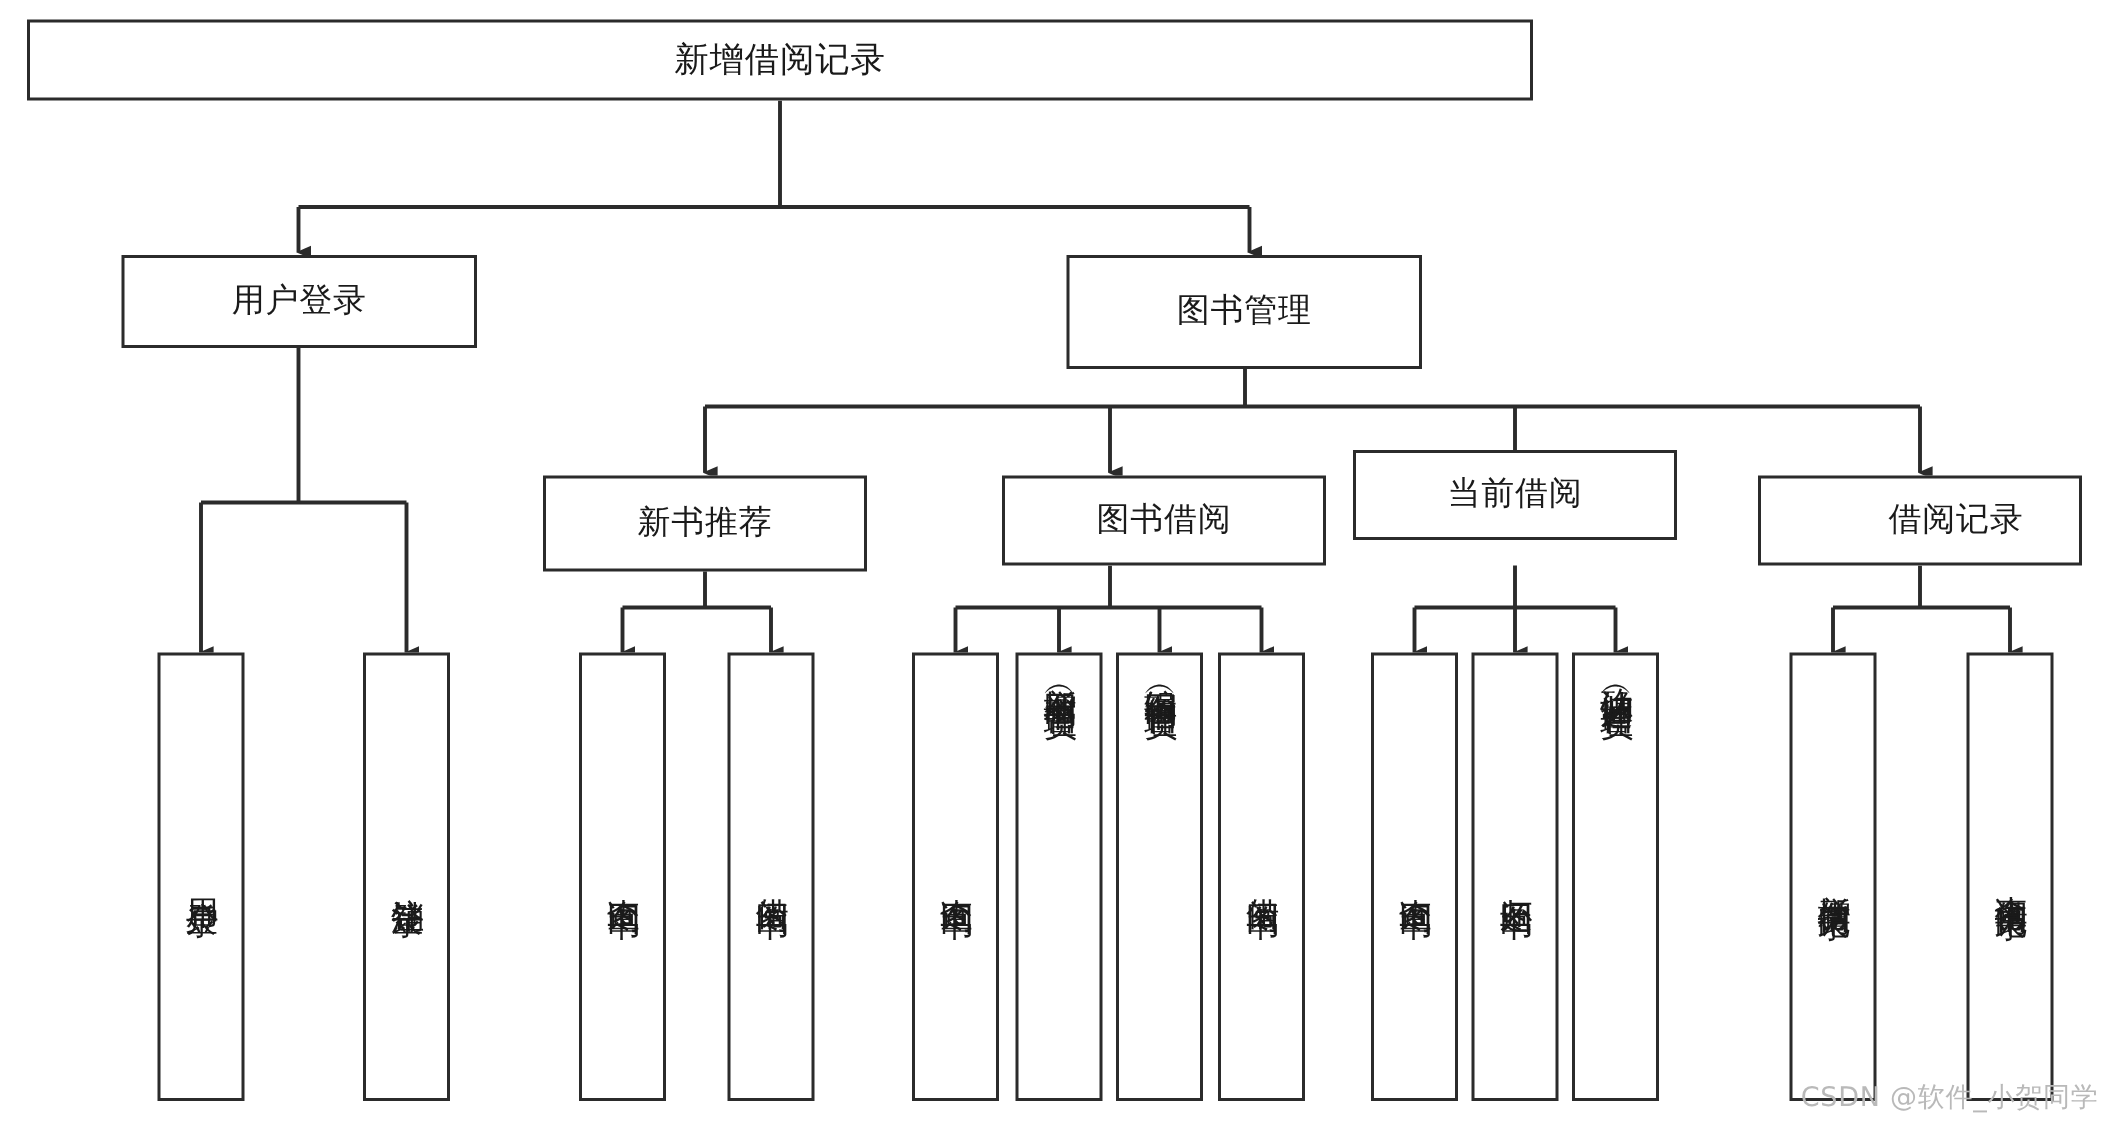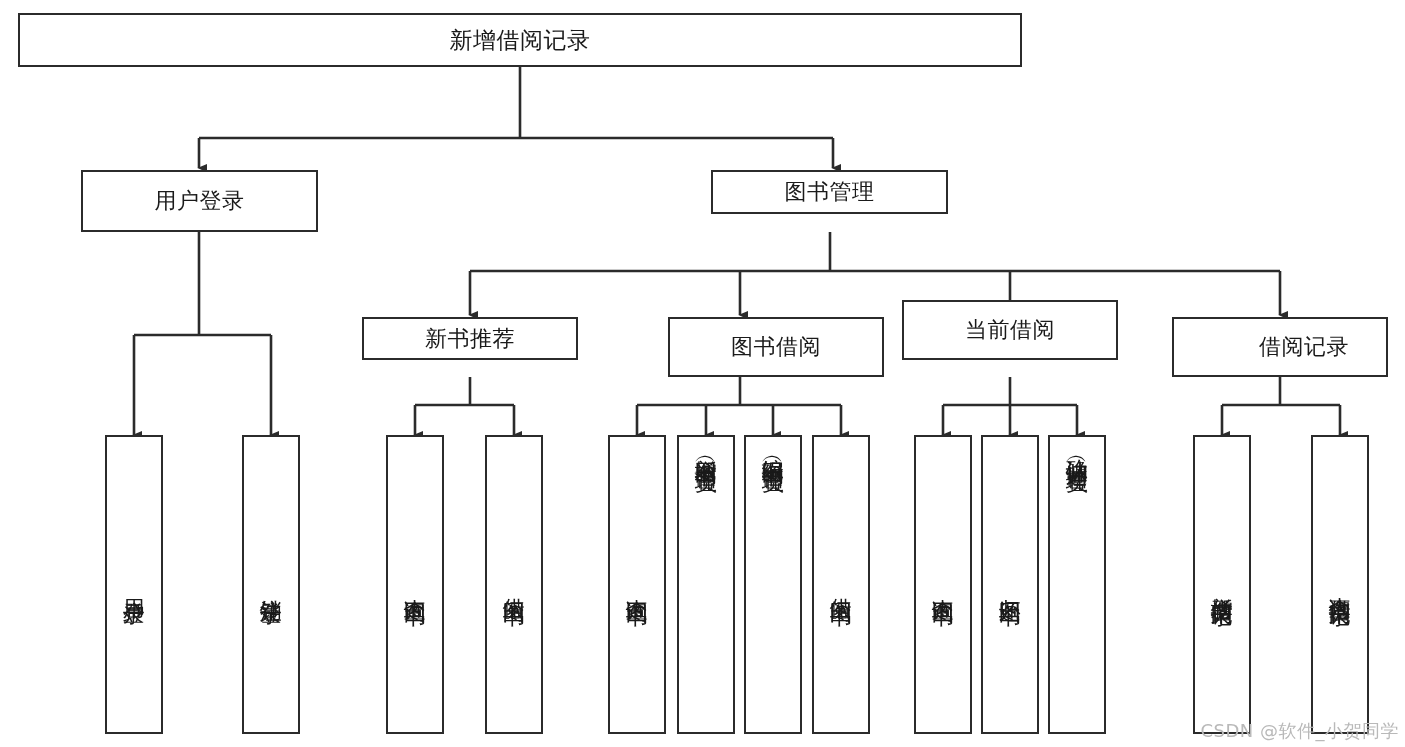--- a/index.html
+++ b/index.html
@@ -138,25 +138,25 @@
     </g>
   </svg>
 
   <div class="node horiz root" style="left:18px; top:13px; width:1004px; height:54px;">
     <span class="label">新增借阅记录</span>
   </div>
 
   <div class="node horiz" style="left:81px; top:170px; width:237px; height:62px;">
     <span class="label">用户登录</span>
   </div>
-  <div class="node horiz" style="left:711px; top:170px; width:237px; height:44px;">
+  <div class="node horiz" style="left:711px; top:170px; width:237px; height:76px;">
     <span class="label">图书管理</span>
   </div>
 
-  <div class="node horiz" style="left:362px; top:317px; width:216px; height:43px;">
+  <div class="node horiz" style="left:362px; top:317px; width:216px; height:64px;">
     <span class="label">新书推荐</span>
   </div>
   <div class="node horiz" style="left:668px; top:317px; width:216px; height:60px;">
     <span class="label">图书借阅</span>
   </div>
   <div class="node horiz" style="left:902px; top:300px; width:216px; height:60px;">
     <span class="label">当前借阅</span>
   </div>
   <div class="node horiz" style="left:1172px; top:317px; width:216px; height:60px;padding-left:48px;">
     <span class="label">借阅记录</span>

